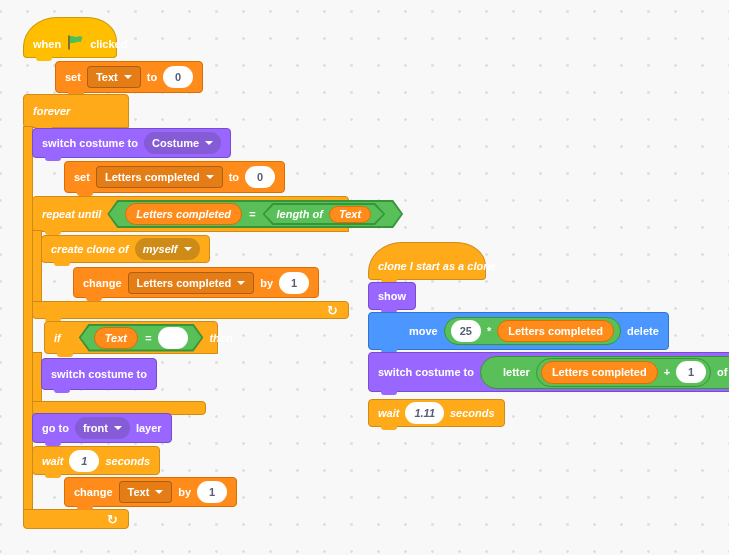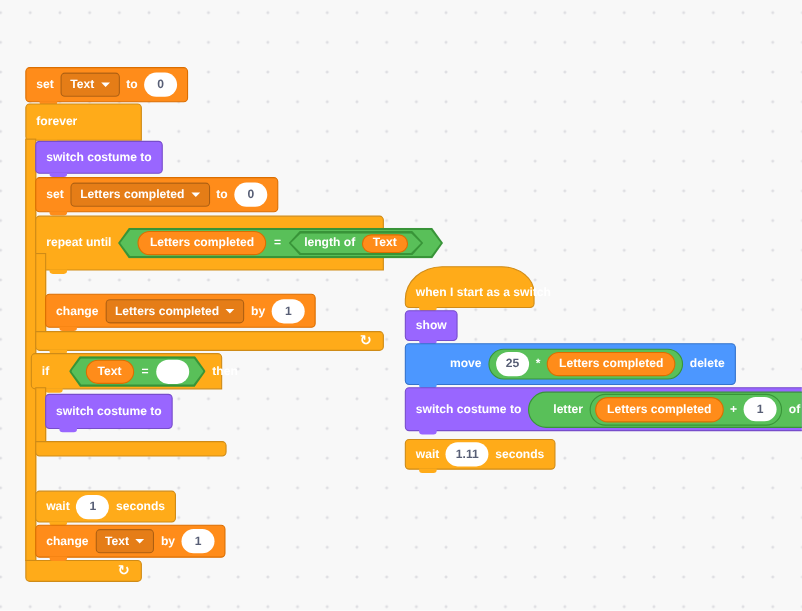--- a/index.html
+++ b/index.html
@@ -16,22 +16,22 @@
     white-space:nowrap; border-radius:4px; box-sizing:border-box;
   }
   .blk::after{ 
     content:''; position:absolute; left:12px; bottom:-4px; width:16px; height:4px;
     background:inherit; border-radius:0 0 3px 3px;
   }
   .flat::after{display:none;}
   .hat{align-items:flex-end; padding-bottom:7px;
     border-radius:34px 30px 4px 4px / 30px 24px 4px 4px;}
   .events{background:#FFBF00; border:1px solid #CC9900;}
-  .control{background:#FFAB19; border:1px solid #CF8B17;}
-  .variables{background:#FF8C1A; border:1px solid #DB6E00;}
+  .control{background:#FFAB19; border:1px solid #CF8B17;font-style:italic;}
+  .variables{background:#FF8C1A; border:1px solid #DB6E00;margin-left:32px;}
   .looks{background:#9966FF; border:1px solid #774DCB;}
   .motion{background:#4C97FF; border:1px solid #3373CC;padding-left:40px;}
   .carm{position:absolute; box-sizing:border-box;}
   .cfoot{justify-content:flex-end; padding-right:10px;}
   .oval{
     background:#fff; color:#575E75; border-radius:12px; height:22px;
     min-width:30px; padding:0 9px; display:flex; align-items:center; justify-content:center;
     font-weight:bold; font-size:11px; box-sizing:border-box;
   }
   .pill-var{
@@ -55,20 +55,30 @@
   .op-inner{background:#59C059; border:1.5px solid #389438; border-radius:15px; height:29px;
     padding:0 4px; display:flex; align-items:center; gap:6px; box-sizing:border-box;}
   .looparrow{font-family:"DejaVu Sans", sans-serif; font-size:13px; color:#fff; line-height:1;}
   .flagsvg{display:flex; align-items:center;}
 </style>
 </head>
 <body>
 
 <div class="canvas">
 
+  <div class="blk events hat" style="left:23px; top:17px; width:94px; height:41px;">
+    <span>when</span>
+    <span class="flagsvg">
+        <svg width="17" height="15" viewBox="0 0 17 15">
+          <path d="M2 1 v13" stroke="#5c5f45" stroke-width="1.6" stroke-linecap="round"></path>
+          <path d="M3 1.5 C5.5 0 7.5 3 10.5 1.8 C12.5 1 14 1.2 15.5 1.8 L13.8 7.2 C12 6.4 10.5 7.2 8 7.8 C6 8.3 4.5 7.6 3 8.2 Z" fill="#4CBF56"></path>
+        </svg>
+      </span>
+    <span>clicked</span>
+  </div>
 
   <div class="blk variables" style="left:23px; top:61px; height:32px;">
     <span>set</span>
     <span class="dd dd-rect">
       <span>Text</span>
       <span class="caret"></span>
     </span>
     <span>to</span>
     <span class="oval">0</span>
   </div>
@@ -76,100 +86,119 @@
   <div class="blk control" style="left:23px; top:94px; width:106px; height:34px; border-radius:4px 4px 0 4px;">
     <span>forever</span>
   </div>
   <div class="carm control" style="left:23px; top:126px; width:10px; height:384px; border-left:1px solid #CF8B17;"></div>
   <div class="blk control cfoot flat" style="left:23px; top:509px; width:106px; height:20px; border-radius:0 4px 4px 4px;">
     <span class="looparrow">↻</span>
   </div>
 
   <div class="blk looks" style="left:32px; top:128px; height:30px;">
     <span>switch costume to</span>
+    <span class="dd dd-pill-looks">
+      <span>Costume</span>
+      <span class="caret"></span>
+    </span>
   </div>
 
   <div class="blk variables" style="left:32px; top:161px; height:32px;">
     <span>set</span>
     <span class="dd dd-rect">
       <span>Letters completed</span>
       <span class="caret"></span>
     </span>
     <span>to</span>
     <span class="oval">0</span>
   </div>
 
-  <div class="blk control" style="left:32px; top:196px; width:317px; height:50px; border-radius:4px 4px 0 4px;">
+  <div class="blk control" style="left:32px; top:196px; width:317px; height:36px; border-radius:4px 4px 0 4px;">
     <span>repeat until</span>
     <span class="hexrim" style="height:28px;">
       <span class="hexfill">
         <span class="pill-var">Letters completed</span>
         <span>=</span>
         <span class="hexrim" style="height:22px;">
           <span class="hexfill" style="padding:0 12px; gap:6px;text-align:center;">
             <span>length of</span>
             <span class="pill-var" style="height:17px; padding:0 9px;">Text</span>
           </span>
         </span>
       </span>
     </span>
   </div>
   <div class="carm control" style="left:32px; top:230px; width:10px; height:72px; border-left:1px solid #CF8B17;"></div>
   <div class="blk control cfoot" style="left:32px; top:301px; width:317px; height:18px; border-radius:0 4px 4px 4px;">
     <span class="looparrow">↻</span>
   </div>
 
+  <div class="blk control" style="left:41px; top:235px; height:28px;">
+    <span>create clone of</span>
+    <span class="dd dd-pill-control">
+      <span>myself</span>
+      <span class="caret"></span>
+    </span>
+  </div>
 
   <div class="blk variables" style="left:41px; top:267px; height:31px;">
     <span>change</span>
     <span class="dd dd-rect">
       <span>Letters completed</span>
       <span class="caret"></span>
     </span>
     <span>by</span>
     <span class="oval">1</span>
   </div>
 
-  <div class="blk control" style="left:28px; top:321px; width:174px; height:33px; border-radius:4px 4px 0 4px;">
+  <div class="blk control" style="left:44px; top:321px; width:174px; height:33px; border-radius:4px 4px 0 4px;">
     <span>if</span>
     <span class="hexrim" style="height:28px; margin-left:12px;">
       <span class="hexfill" style="padding:0 13px;">
         <span class="pill-var">Text</span>
         <span>=</span>
         <span class="oval" style="min-width:30px;"></span>
       </span>
     </span>
     <span>then</span>
   </div>
   <div class="carm control" style="left:32px; top:352px; width:10px; height:50px; border-left:1px solid #CF8B17;"></div>
   <div class="blk control flat" style="left:32px; top:401px; width:174px; height:14px; border-radius:0 4px 4px 4px;"></div>
 
   <div class="blk looks" style="left:41px; top:358px; height:32px;">
     <span>switch costume to</span>
   </div>
 
+  <div class="blk looks" style="left:32px; top:413px; height:30px;">
+    <span>go to</span>
+    <span class="dd dd-pill-looks">
+      <span>front</span>
+      <span class="caret"></span>
+    </span>
+    <span>layer</span>
+  </div>
 
   <div class="blk control" style="left:32px; top:446px; height:29px;">
     <span>wait</span>
     <span class="oval">1</span>
     <span>seconds</span>
   </div>
 
   <div class="blk variables" style="left:32px; top:477px; height:30px;">
     <span>change</span>
     <span class="dd dd-rect">
       <span>Text</span>
       <span class="caret"></span>
     </span>
     <span>by</span>
     <span class="oval">1</span>
   </div>
 
   <div class="blk control hat" style="left:368px; top:242px; width:118px; height:38px;">
-    <span>when I start as a switch</span>
+    <span>clone I start as a clone</span>
   </div>
 
   <div class="blk looks" style="left:368px; top:282px; height:28px;">
     <span>show</span>
   </div>
 
   <div class="blk motion" style="left:368px; top:312px; height:38px;">
     <span>move</span>
     <span class="op-pill">
       <span class="oval">25</span>

